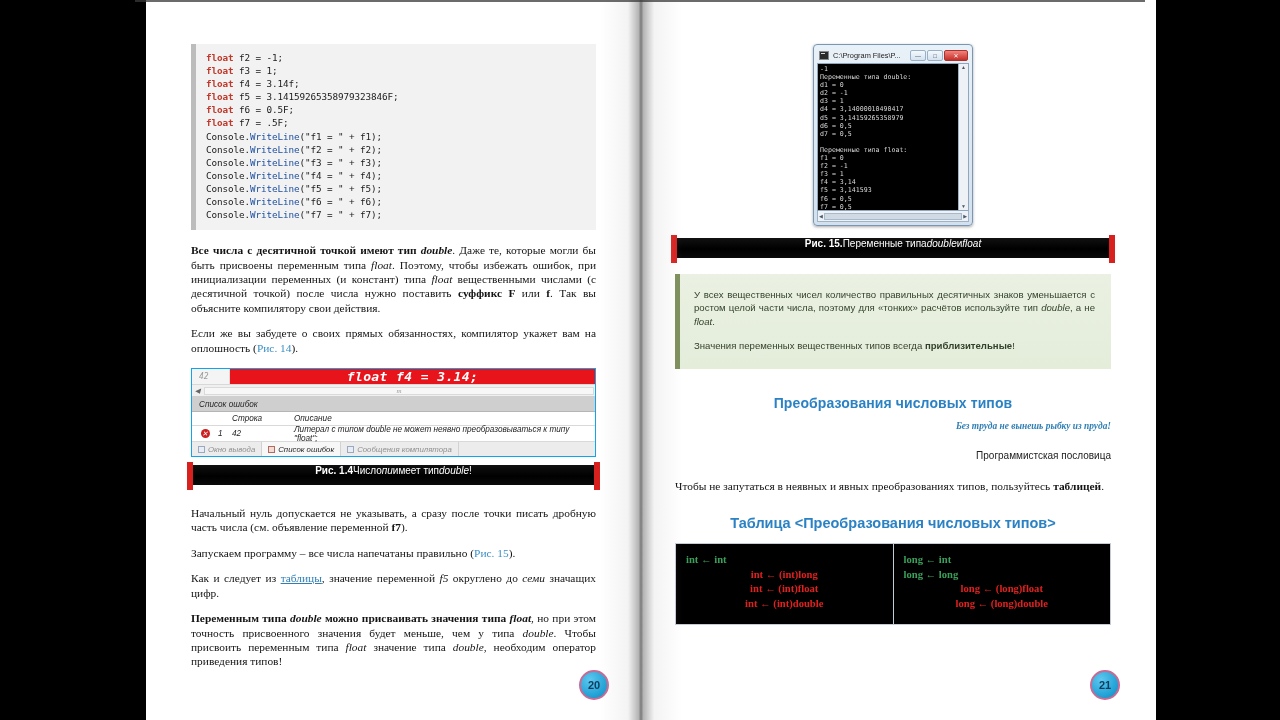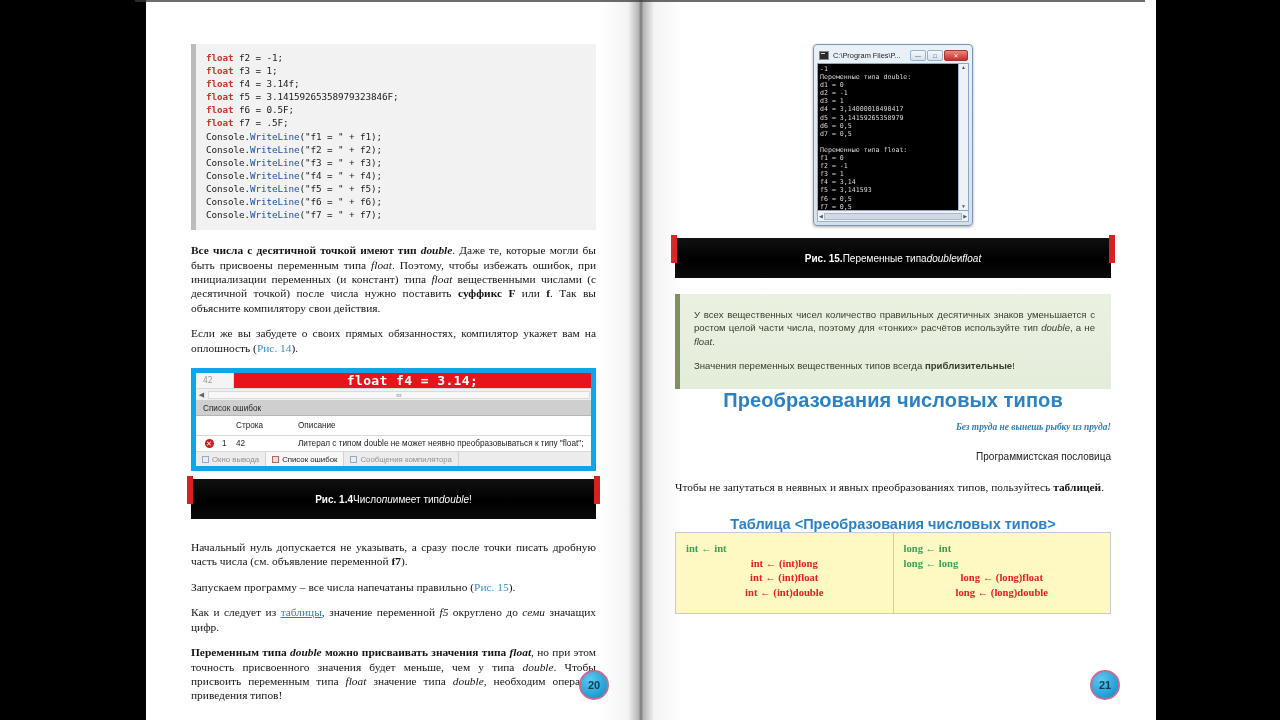--- a/index.html
+++ b/index.html
@@ -81,23 +81,24 @@
   p.body.first { margin-top: 13px; }
   .b  { font-weight: bold; margin-top: 8px; }
   .i  { font-style: italic; }
   .lnk { color: #3a8fc4; }
   .lnk-u { color: #2f7fb5; text-decoration: underline; }
 
   
   .figwrap { margin-top: 13px; }
   .errshot {
     width: 100%;
-    border: 5px solid #0ea5e9;
+    border: 1px solid #0ea5e9;
     background: #14532d;
     font-family: "Liberation Sans", sans-serif;
+    font-style: italic;
   }
   .err-codeline {
     display: flex; align-items: stretch;
     height: 16px;
     background: #f4f4f4;
     border-bottom: 1px solid #d8d8d8;
   }
   .err-gutter {
     width: 38px; background: #f4f4f4; color: #9a9a9a;
     font-family: "DejaVu Sans Mono", monospace; font-size: 8px;
@@ -126,21 +127,21 @@
     display: flex; align-items: center; justify-content: center;
     color: #9a9a9a; font-size: 7px; font-family: "Liberation Serif", serif;
   }
   .err-title {
     height: 15px; background: #cfcfcf;
     border-bottom: 1px solid #b5b5b5;
     display: flex; align-items: center; padding-left: 7px;
     font-size: 8.2px; color: #262626;
   }
   .err-head {
-    height: 20px; background: #ffffff;
+    height: 14px; background: #ffffff;
     border-bottom: 1px solid #d9d9d9;
     display: flex; align-items: center;
     font-size: 8.2px; color: #1c1c1c;
   }
   .err-row {
     height: 16px; background: #ffffff;
     display: flex; align-items: center;
     font-size: 8.2px; color: #1c1c1c;
     border-bottom: 1px solid #d9d9d9;
   }
@@ -167,23 +168,23 @@
   .tabsq {
     width: 7px; height: 7px; border: 1px solid #9aa8c0; background: #e7ecf5;
     display: inline-block;
   }
   .tabsq.red { border-color: #b06a5e; background: #f3dcd6; }
 
   
   .caption {
     position: relative;
     margin-top: 8px;
-    height: 40px;
+    height: 20px;
     background: linear-gradient(to bottom, #111 0%, #000 55%, #0a0a0a 100%);
-    display: flex; align-items: center; justify-content: center;
+    display: flex; align-items: flex-start; justify-content: center;
     color: #ffffff;
     font-family: "Liberation Sans", sans-serif;
     font-size: 10px;
   }
   .caption::before, .caption::after {
     content: ""; position: absolute; top: -3px; width: 6px; height: 28px;
     background: #d8201f;
   }
   .caption::before { left: -4px; }
   .caption::after  { right: -4px; }
@@ -272,23 +273,24 @@
   }
   .notebox p {
     font-size: 9.6px; line-height: 13.4px; color: #33412a;
     text-align: justify;
     font-family: "Liberation Sans", sans-serif;
   }
   .notebox p + p { margin-top: 11px; }
 
   
   h2.chap {
+    margin-top: 26px;
     text-align: center;
     font-family: "Liberation Sans", sans-serif;
-    font-size: 20px;
+    font-size: 14px;
     font-weight: bold;
     color: #2a82c4;
     letter-spacing: .1px;
   }
   .proverb {
     margin-top: 10px;
     text-align: right;
     font-family: "Liberation Serif", serif;
     font-style: italic; font-weight: bold;
     font-size: 9.4px;
@@ -304,24 +306,24 @@
   h3.tbl {
     margin-top: 22px;
     text-align: center;
     font-family: "Liberation Sans", sans-serif;
     font-size: 14.5px; font-weight: bold;
     color: #2a82c4;
   }
 
   
   .convtable {
-    margin-top: 0;
+    margin-top: 12px;
     display: flex;
     border: 1px solid #c2cbd6;
-    background: #fef9c3;
+    background: #000000;
   }
   .convcol {
     flex: 1; padding: 9px 10px 13px 10px;
   }
   .convcol + .convcol { border-left: 1px solid #c2cbd6; }
   .convrow {
     font-family: "Liberation Serif", serif;
     font-size: 10.6px;
     font-weight: bold;
     line-height: 14.6px;

